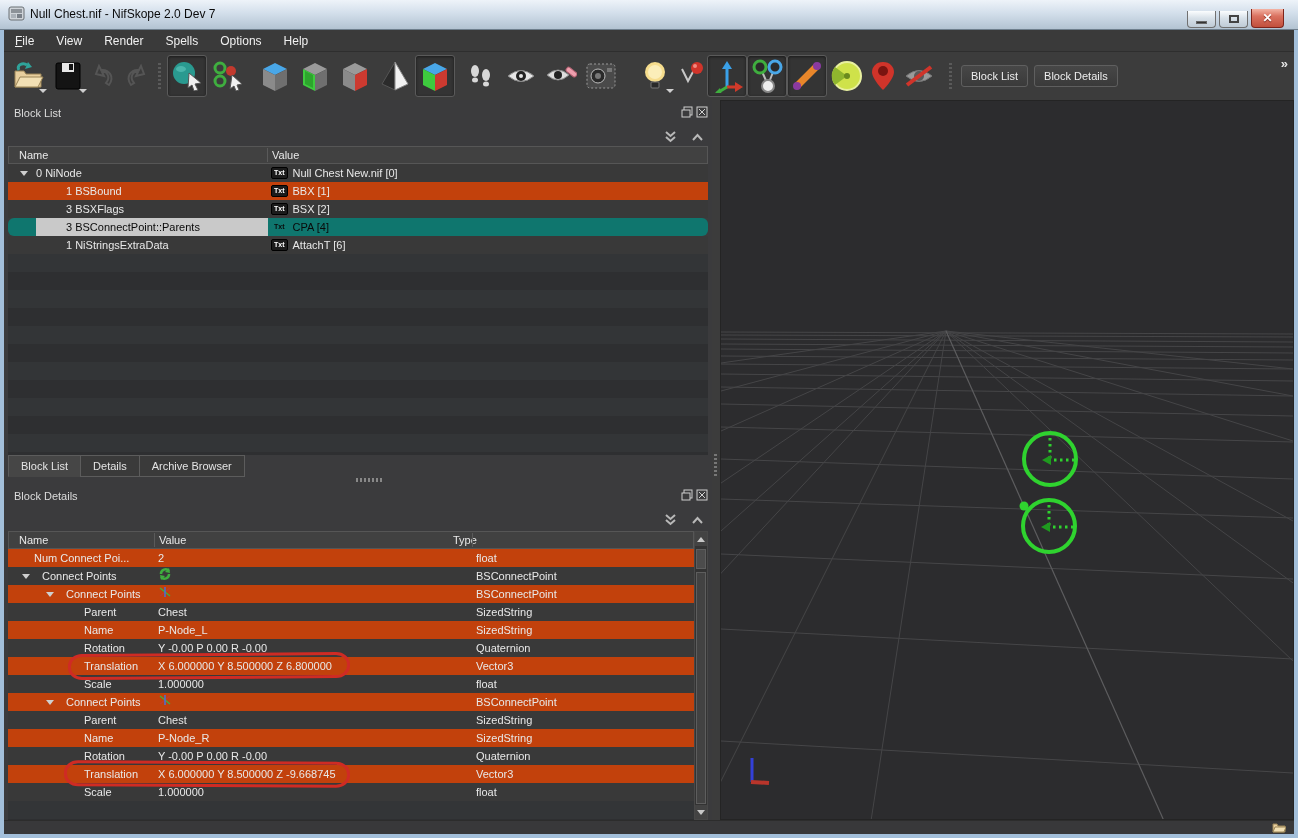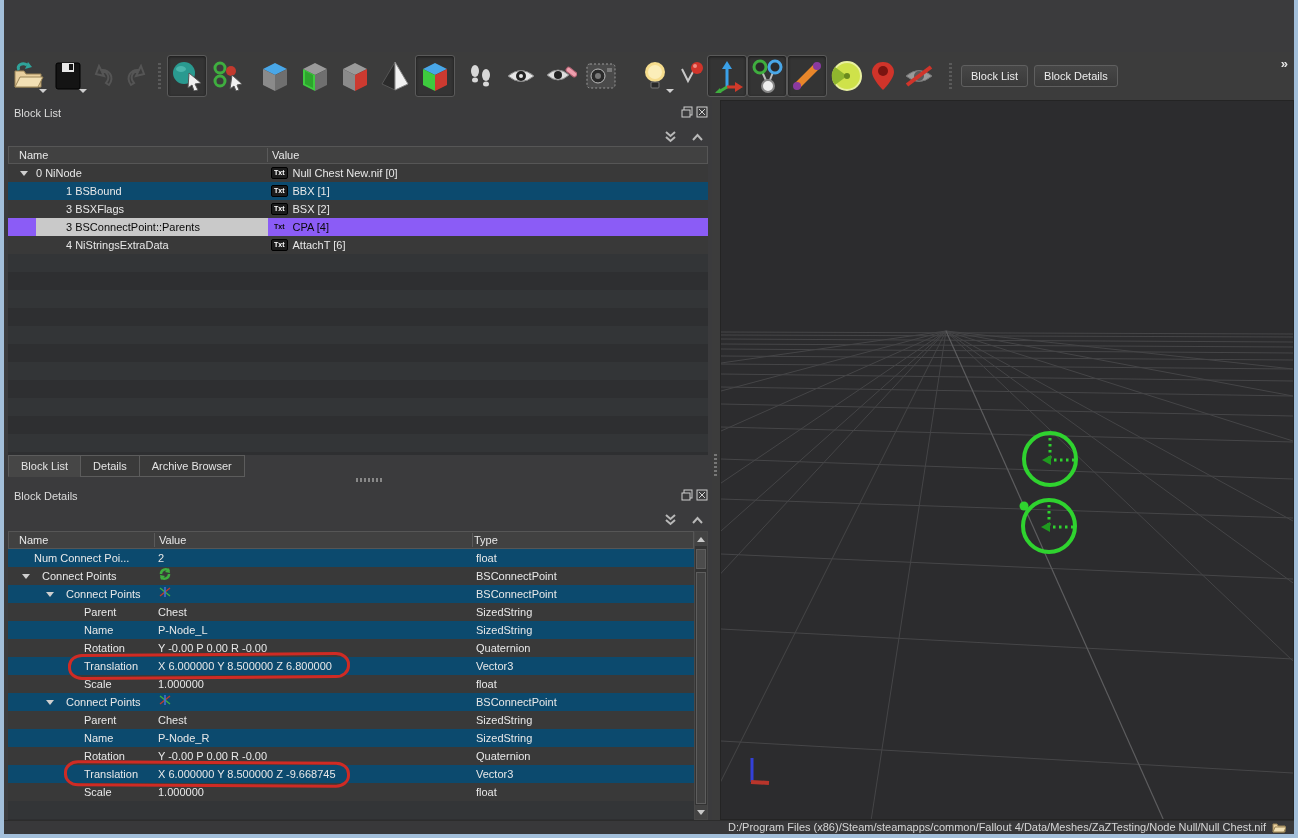--- a/index.html
+++ b/index.html
@@ -65,22 +65,22 @@
 
   
   .thead { position:absolute; left:4px; right:4px; height:18px; background:#414141;
     border:1px solid #565656; color:#e8e8e8; }
   .thead span { position:absolute; top:2px; font-size:11px; }
   .hsep { position:absolute; top:1px; bottom:1px; width:1px; background:#5a5a5a; }
 
   .row { position:absolute; left:4px; right:4px; height:18px; line-height:18px; font-size:11px;
     color:#e8e8e8; white-space:nowrap; }
   .row.light { background:#393939; }
-  .row.dark { background:#0c4a6e; }
-  .row.selected { background:#8b5cf6; color:#0a0a0a; }
+  .row.dark { background:#c2410c; }
+  .row.selected { background:#0f766e; color:#0a0a0a;border-radius:6px; }
   .selbox { position:absolute; left:28px; width:232px; top:0; bottom:0; background:#c9c9c9; }
   .cell { position:absolute; top:0; }
 
   .arrow-down { width:0; height:0; border-left:4px solid transparent; border-right:4px solid transparent;
     border-top:5px solid #cfcfcf; display:inline-block; position:absolute; top:7px; }
 
   .txt-badge { display:inline-block; background:#1b1b1b; color:#fff; font-size:7px; font-weight:bold;
     border-radius:2px; padding:0 2px; line-height:10px; vertical-align:middle; margin-right:5px;
     border:1px solid #000; position:relative; top:-1px; }
   .row.selected .txt-badge { background:transparent; border-color:transparent; color:#0a0a0a; }
@@ -115,21 +115,51 @@
   .statusbar .path { position:absolute; right:28px; top:0px; }
   .statusbar .folder { position:absolute; right:8px; top:0px; }
 
   svg { display:block; }
 </style>
 </head>
 <body>
 
 <div class="window">
 
-
+  <div class="titlebar">
+    <span class="appicon">
+      <svg width="17" height="15">
+          <rect x="1" y="1" width="15" height="13" rx="2" fill="#cfd4d9" stroke="#6b7075"></rect>
+          <rect x="3" y="3" width="11" height="4" fill="#8c9298"></rect>
+          <rect x="3" y="8" width="5" height="4" fill="#aab1b8"></rect>
+          <rect x="9" y="8" width="5" height="4" fill="#798088"></rect>
+        </svg>
+    </span>
+    <span class="title">Null Chest.nif - NifSkope 2.0 Dev 7</span>
+    <div class="capbtns">
+      <div class="capbtn">
+          <div class="glyph-min"></div>
+        </div>
+      <div class="capbtn">
+          <div class="glyph-max"></div>
+        </div>
+      <div class="capbtn close">
+          <span class="glyph-close">✕</span>
+        </div>
+    </div>
+  </div>
+
+  <div class="menubar">
+    <span class="menuitem"><span class="accel">F</span><span>ile</span></span>
+    <span class="menuitem">View</span>
+    <span class="menuitem">Render</span>
+    <span class="menuitem">Spells</span>
+    <span class="menuitem">Options</span>
+    <span class="menuitem">Help</span>
+  </div>
 
   <div class="toolbar">
     <span class="overflow">»</span>
 
     <div class="tbtn" style="margin-left:4px">
       <svg width="34" height="30">
           <path d="M4 10 L13 10 L15 13 L30 13 L30 26 L4 26 Z" fill="#e8cf9e" stroke="#9a8456"></path>
           <path d="M4 26 L9 16 L32 16 L27 26 Z" fill="#f2e0b4" stroke="#9a8456"></path>
           <path d="M8 9 C5 4 12 1 16 4" stroke="#2fa39a" stroke-width="3" fill="none"></path>
           <path d="M17 1 L21 6 L14 8 Z" fill="#2fa39a"></path>
@@ -351,21 +381,21 @@
         <div class="row light" style="top:100px">
           <span class="cell" style="left:58px">3 BSXFlags</span>
           <span class="cell" style="left:263px"><span class="txt-badge">Txt</span><span>BSX [2]</span></span>
         </div>
         <div class="row selected" style="top:118px">
           <div class="selbox"></div>
           <span class="cell" style="left:58px">3 BSConnectPoint::Parents</span>
           <span class="cell" style="left:263px"><span class="txt-badge">Txt</span><span>CPA [4]</span></span>
         </div>
         <div class="row light" style="top:136px">
-          <span class="cell" style="left:58px">4 NiStringsExtraData</span>
+          <span class="cell" style="left:58px">1 NiStringsExtraData</span>
           <span class="cell" style="left:263px"><span class="txt-badge">Txt</span><span>AttachT [6]</span></span>
         </div>
         <div class="stripes" style="top:154px; height:201px"></div>
       </div>
 
       <div class="tabbar">
         <div class="tab active">Block List</div>
         <div class="tab">Details</div>
         <div class="tab">Archive Browser</div>
       </div>
@@ -388,21 +418,21 @@
               <path d="M2 2 L6.5 6 L11 2 M2 7 L6.5 11 L11 7" fill="none" stroke="#b8b8b8" stroke-width="2"></path>
             </svg>
           <svg width="13" height="13">
               <path d="M2 10 L6.5 5 L11 10" fill="none" stroke="#b8b8b8" stroke-width="2"></path>
             </svg>
         </div>
 
         <div class="thead" style="top:431px; right:18px">
           <span style="left:10px">Name</span>
           <span style="left:150px">Value</span>
-          <span style="left:465px">Type</span>
+          <span style="left:444px">Type</span>
           <div class="hsep" style="left:145px"></div>
           <div class="hsep" style="left:463px"></div>
         </div>
 
         <div class="row dark" style="top:449px; right:18px">
           <span class="cell" style="left:26px">Num Connect Poi...</span>
           <span class="cell" style="left:150px">2</span>
           <span class="cell" style="left:468px">float</span>
         </div>
         <div class="row light" style="top:467px; right:18px">
@@ -570,21 +600,20 @@
 
         <g>
           <line x1="31" y1="657" x2="31" y2="681" stroke="#3340d8" stroke-width="3"></line>
           <line x1="30" y1="681" x2="48" y2="682" stroke="#b8352b" stroke-width="4"></line>
         </g>
       </svg>
     </div>
   </div>
 
   <div class="statusbar">
-    <span class="path">D:/Program Files (x86)/Steam/steamapps/common/Fallout 4/Data/Meshes/ZaZTesting/Node Null/Null Chest.nif</span>
     <span class="folder">
       <svg width="14" height="12">
           <path d="M1 3 L5 3 L6 5 L13 5 L13 11 L1 11 Z" fill="#e8cf9e" stroke="#9a8456"></path>
           <path d="M1 11 L3 6 L14 6 L12 11 Z" fill="#f2e0b4" stroke="#9a8456"></path>
         </svg>
     </span>
   </div>
 
 </div>
 

